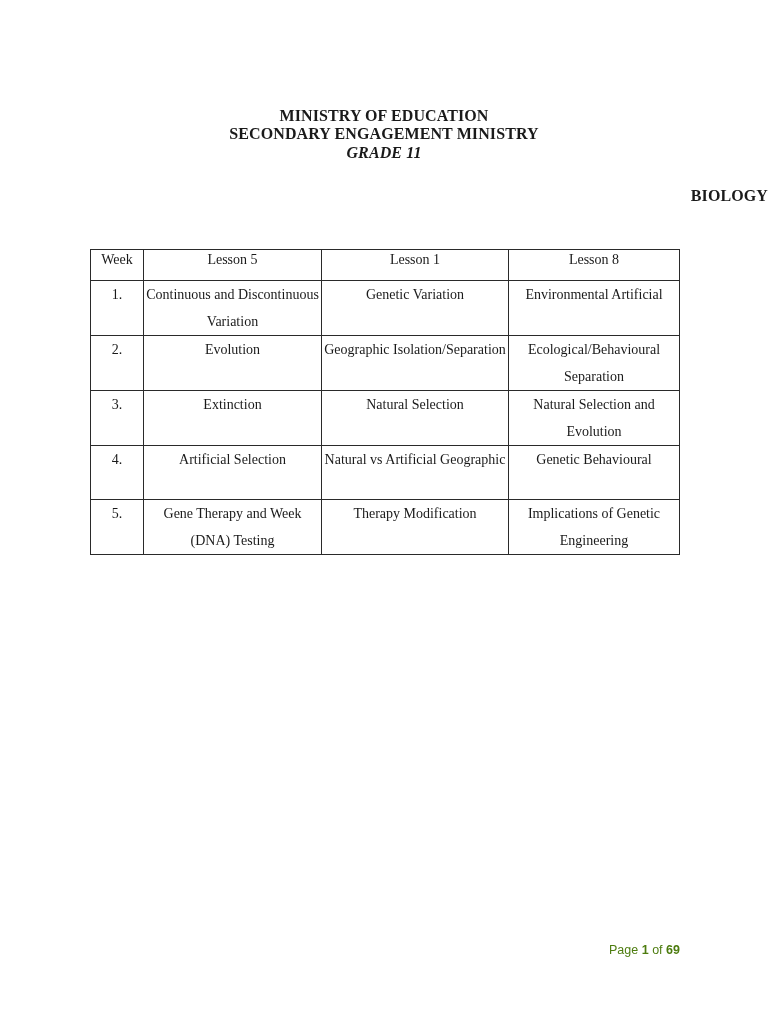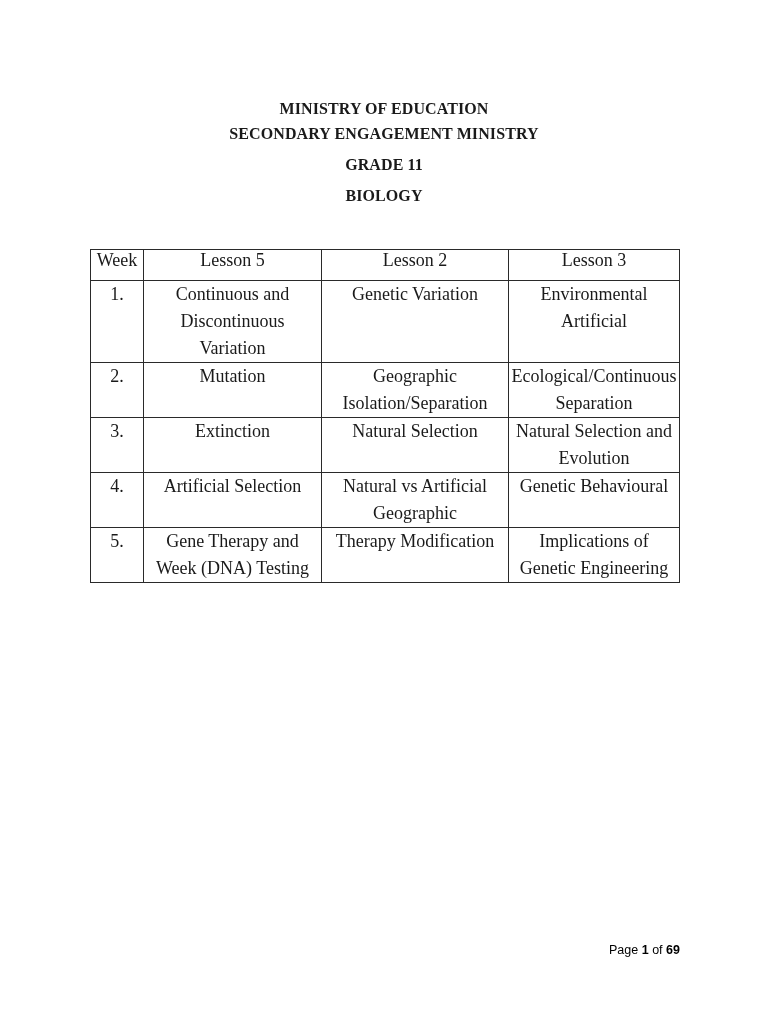--- a/index.html
+++ b/index.html
@@ -34,21 +34,21 @@
     .table-wrap {
       position: absolute;
       left: 90px;
       top: 249px;
       width: 589px;
     }
     table {
       border-collapse: collapse;
       width: 589px;
       table-layout: fixed;
-      font-size: 18px;
+      font-size: 14px;
       font-family: Liberation Serif, serif;
     }
     td, th {
       border: 1.3px solid #2a2a2a;
       text-align: center;
       vertical-align: top;
       font-weight: normal;
       padding: 0 2px;
       line-height: 27px;
     }
@@ -68,62 +68,62 @@
     col.c-week { width: 53px; }
     col.c-l1 { width: 178px; }
     col.c-l2 { width: 187px; }
     col.c-l3 { width: 171px; }
     .footer {
       position: absolute;
       top: 943px;
       left: 609px;
       font-family: "Liberation Sans", sans-serif;
       font-size: 12.5px;
-      color: #000000;
+      color: #4d7c0f;
     }
     .footer b { font-weight: bold; }
   </style>
 </head>
 <body>
 
 <div class="header">
-  <div class="header-line" style="top:100px;">MINISTRY OF EDUCATION</div>
+  <div class="header-line" style="top:107px;">MINISTRY OF EDUCATION</div>
   <div class="header-line" style="top:125px;">SECONDARY ENGAGEMENT MINISTRY</div>
-  <div class="header-line" style="top:156px;">GRADE 11</div>
-  <div class="header-line" style="top:187px;">BIOLOGY</div>
+  <div class="header-line" style="top:144px;font-style:italic;">GRADE 11</div>
+  <div class="header-line" style="top:187px;text-align:right;">BIOLOGY</div>
 </div>
 
 <div class="table-wrap">
   <table>
     <colgroup>
       <col class="c-week">
       <col class="c-l1">
       <col class="c-l2">
       <col class="c-l3">
     </colgroup>
     <thead>
       <tr>
         <th>Week</th>
         <th>Lesson 5</th>
-        <th>Lesson 2</th>
-        <th>Lesson 3</th>
+        <th>Lesson 1</th>
+        <th>Lesson 8</th>
       </tr>
     </thead>
     <tbody>
       <tr class="row">
         <td>1.</td>
         <td>Continuous and Discontinuous Variation</td>
         <td>Genetic Variation</td>
         <td>Environmental Artificial</td>
       </tr>
       <tr class="row">
         <td>2.</td>
-        <td>Mutation</td>
+        <td>Evolution</td>
         <td>Geographic Isolation/Separation</td>
-        <td>Ecological/Continuous Separation</td>
+        <td>Ecological/Behavioural Separation</td>
       </tr>
       <tr class="row">
         <td>3.</td>
         <td>Extinction</td>
         <td>Natural Selection</td>
         <td>Natural Selection and Evolution</td>
       </tr>
       <tr class="row">
         <td>4.</td>
         <td>Artificial Selection</td>

